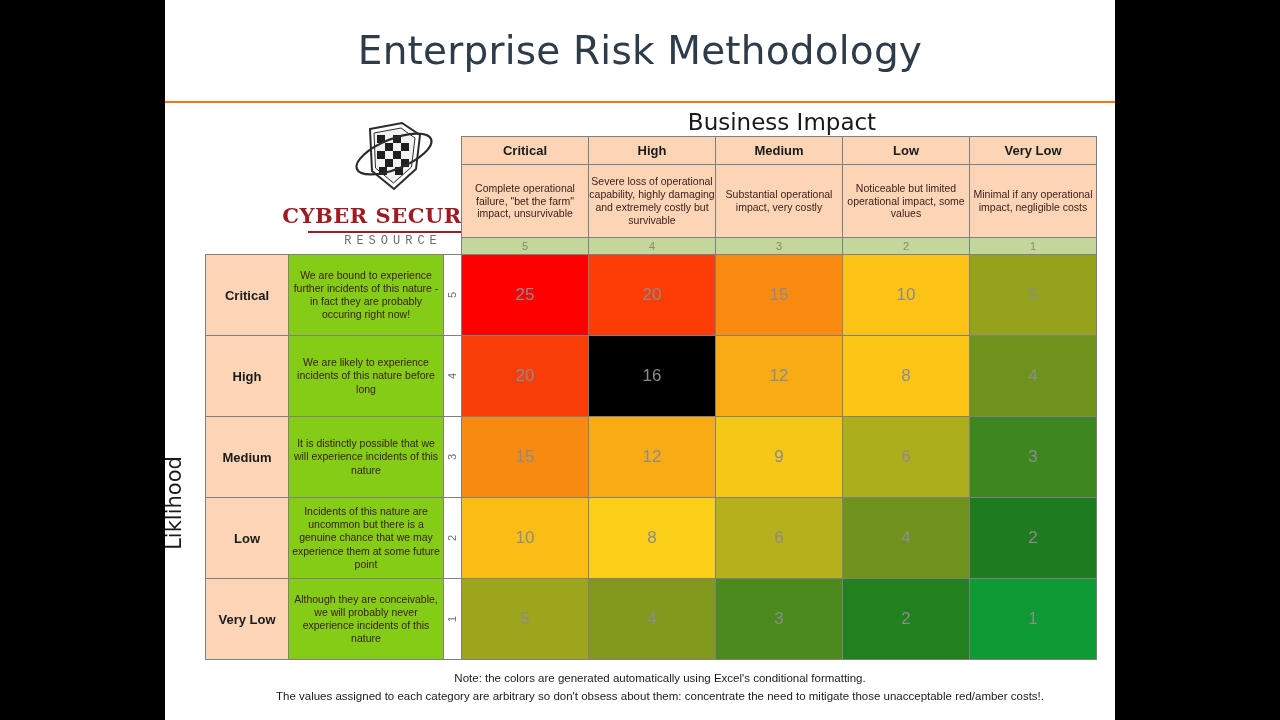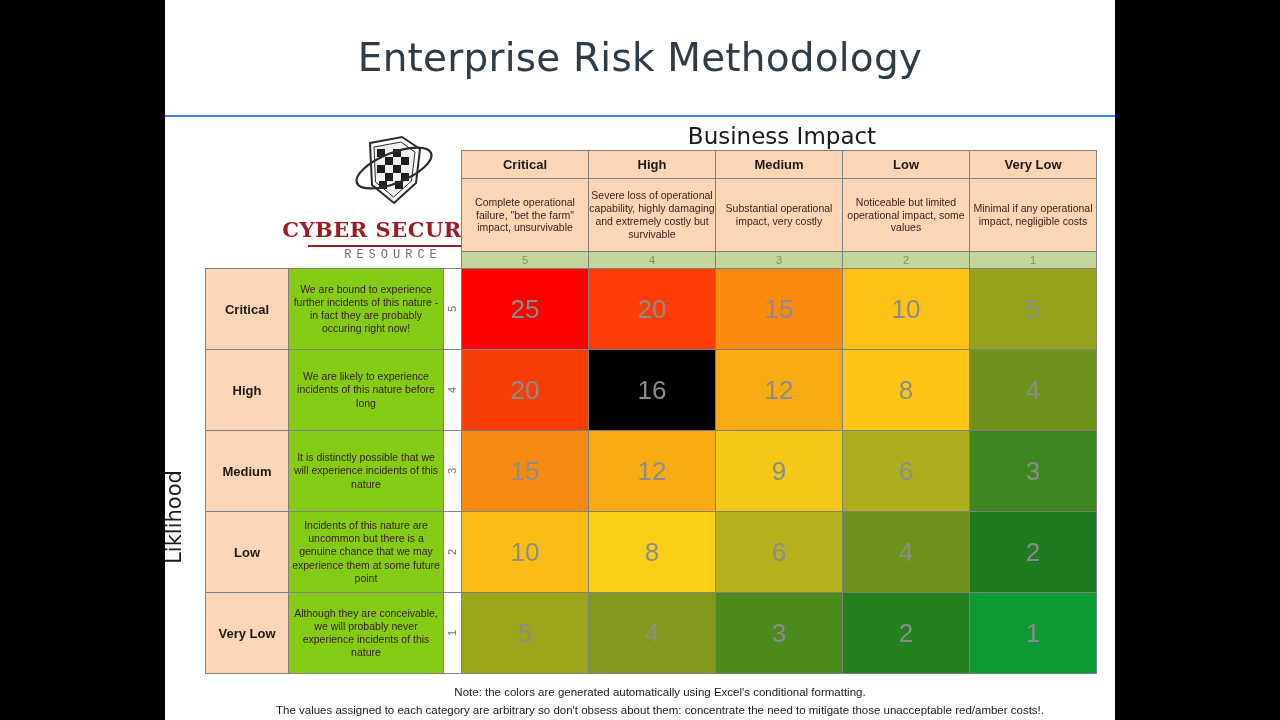--- a/index.html
+++ b/index.html
@@ -15,23 +15,23 @@
   }
   #slide {
     position: absolute;
     left: 165px;
     top: 0;
     width: 950px;
     height: 720px;
     background: #ffffff;
   }
   #title-bar {
-    height: 117px;
+    height: 103px;
     box-sizing: border-box;
-    border-bottom: 2px solid #3b82f6;
+    border-bottom: 2px solid #f97316;
     display: flex;
     align-items: center;
     justify-content: center;
   }
   #title-text {
     font-size: 39px;
     color: #2e3b49;
     font-family: "DejaVu Sans", sans-serif;
     font-weight: 400;
     letter-spacing: 0.2px;
@@ -130,21 +130,21 @@
     font-size: 11px;
   }
   .row-score span {
     display: inline-block;
     transform: rotate(-90deg);
   }
 
   .val-cell {
     width: 126px;
     height: 80px;
-    font-size: 26px;
+    font-size: 17px;
     color: #8c8c8c;
   }
 
   
   #notes {
     position: absolute;
     left: 40px;
     top: 567px;
     width: 910px;
     text-align: center;

